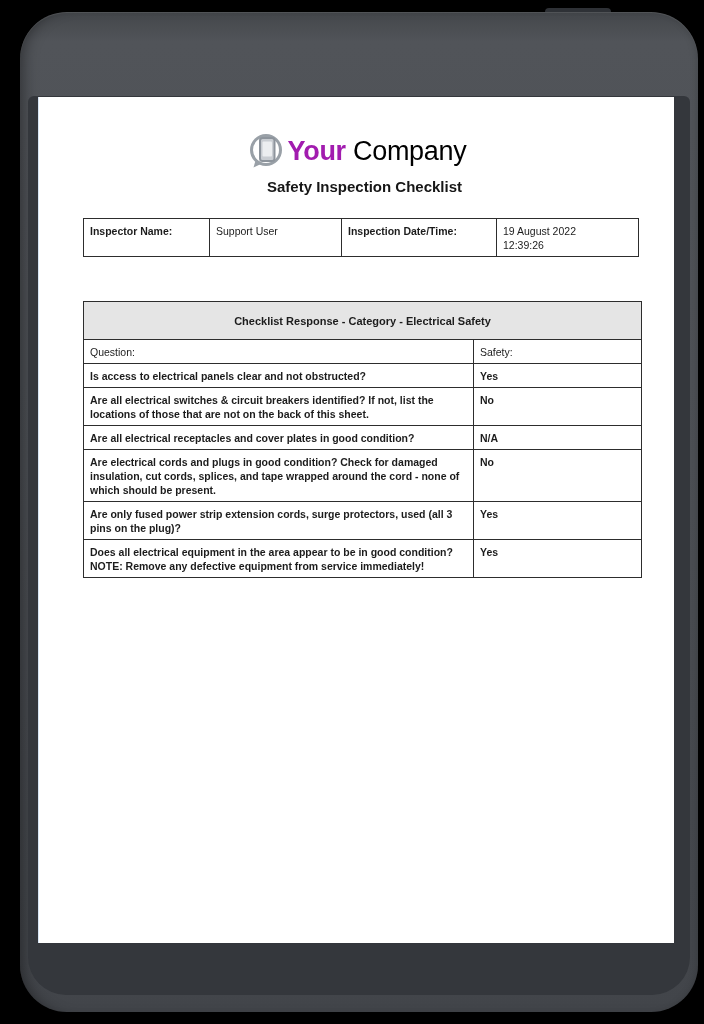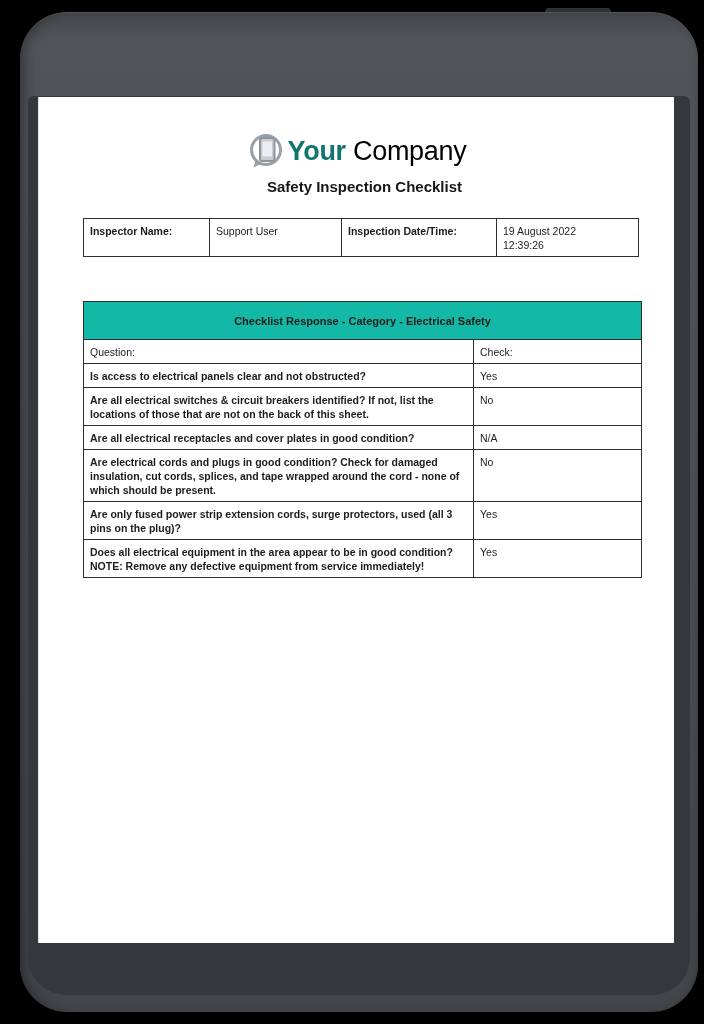--- a/index.html
+++ b/index.html
@@ -85,42 +85,42 @@
     border: 1.6px solid #2d2d2d;
   }
   .checklist-table th.band {
     background: #a9c4ee;
     text-align: center;
     font-size: 11px; font-weight: 700;
     padding: 12px 4px 11px 4px;
   }
   .checklist-table th.qh, .checklist-table th.ah { font-weight: 400; }
   .checklist-table td.q { font-weight: 700; }
-  .checklist-table td.a { font-weight: 400; }
+  .checklist-table td.a { font-weight: 700; }
 </style>
 </head>
 <body>
 
 <div class="stage">
 
   <div class="power-button"></div>
 
   <div class="device">
     <div class="device-lower"></div>
 
     <div class="screen">
 
       <div class="logo-row">
         <svg class="logo-icon" viewBox="0 0 38 38" aria-hidden="true">
           <circle cx="19" cy="18" r="14.5" fill="none" stroke="#99a0a7" stroke-width="3"></circle>
           <path d="M9 27 L6.5 35.5 L15 31.5 Z" fill="#99a0a7"></path>
           <rect x="13" y="6" width="14.5" height="23" rx="2.5" fill="#c9cdd2" stroke="#8d949c" stroke-width="2"></rect>
           <rect x="15.5" y="9.5" width="9.5" height="15" rx="1" fill="#eceef0"></rect>
         </svg>
-        <div class="logo-text"><span class="brand-bold" style="color: #0f766e;">Your</span><span> </span><span class="brand-light" style="color: #000000;">Company</span></div>
+        <div class="logo-text"><span class="brand-bold" style="color: #a21caf;">Your</span><span> </span><span class="brand-light" style="color: #000000;">Company</span></div>
       </div>
 
       <div class="doc-title">Safety Inspection Checklist</div>
 
       <table class="info-table">
         <colgroup>
           <col style="width:126px">
             <col style="width:132px">
             <col style="width:155px">
             <col style="width:142px">
@@ -136,25 +136,25 @@
           </tbody>
       </table>
 
       <table class="checklist-table">
         <colgroup>
           <col style="width:390px">
             <col style="width:168px">
         </colgroup>
         <thead>
           <tr>
-            <th class="band" colspan="2" style="background: #14b8a6;">Checklist Response - Category - Electrical Safety</th>
+            <th class="band" colspan="2" style="background: #e5e5e5;">Checklist Response - Category - Electrical Safety</th>
           </tr>
           <tr>
             <th class="qh">Question:</th>
-            <th class="ah">Check:</th>
+            <th class="ah">Safety:</th>
           </tr>
         </thead>
         <tbody>
             <tr>
               <td class="q">Is access to electrical panels clear and not obstructed?</td>
               <td class="a">Yes</td>
             </tr>
             <tr>
               <td class="q">Are all electrical switches &amp; circuit breakers identified? If not, list the locations of those that are not on the back of this sheet.</td>
               <td class="a">No</td>

